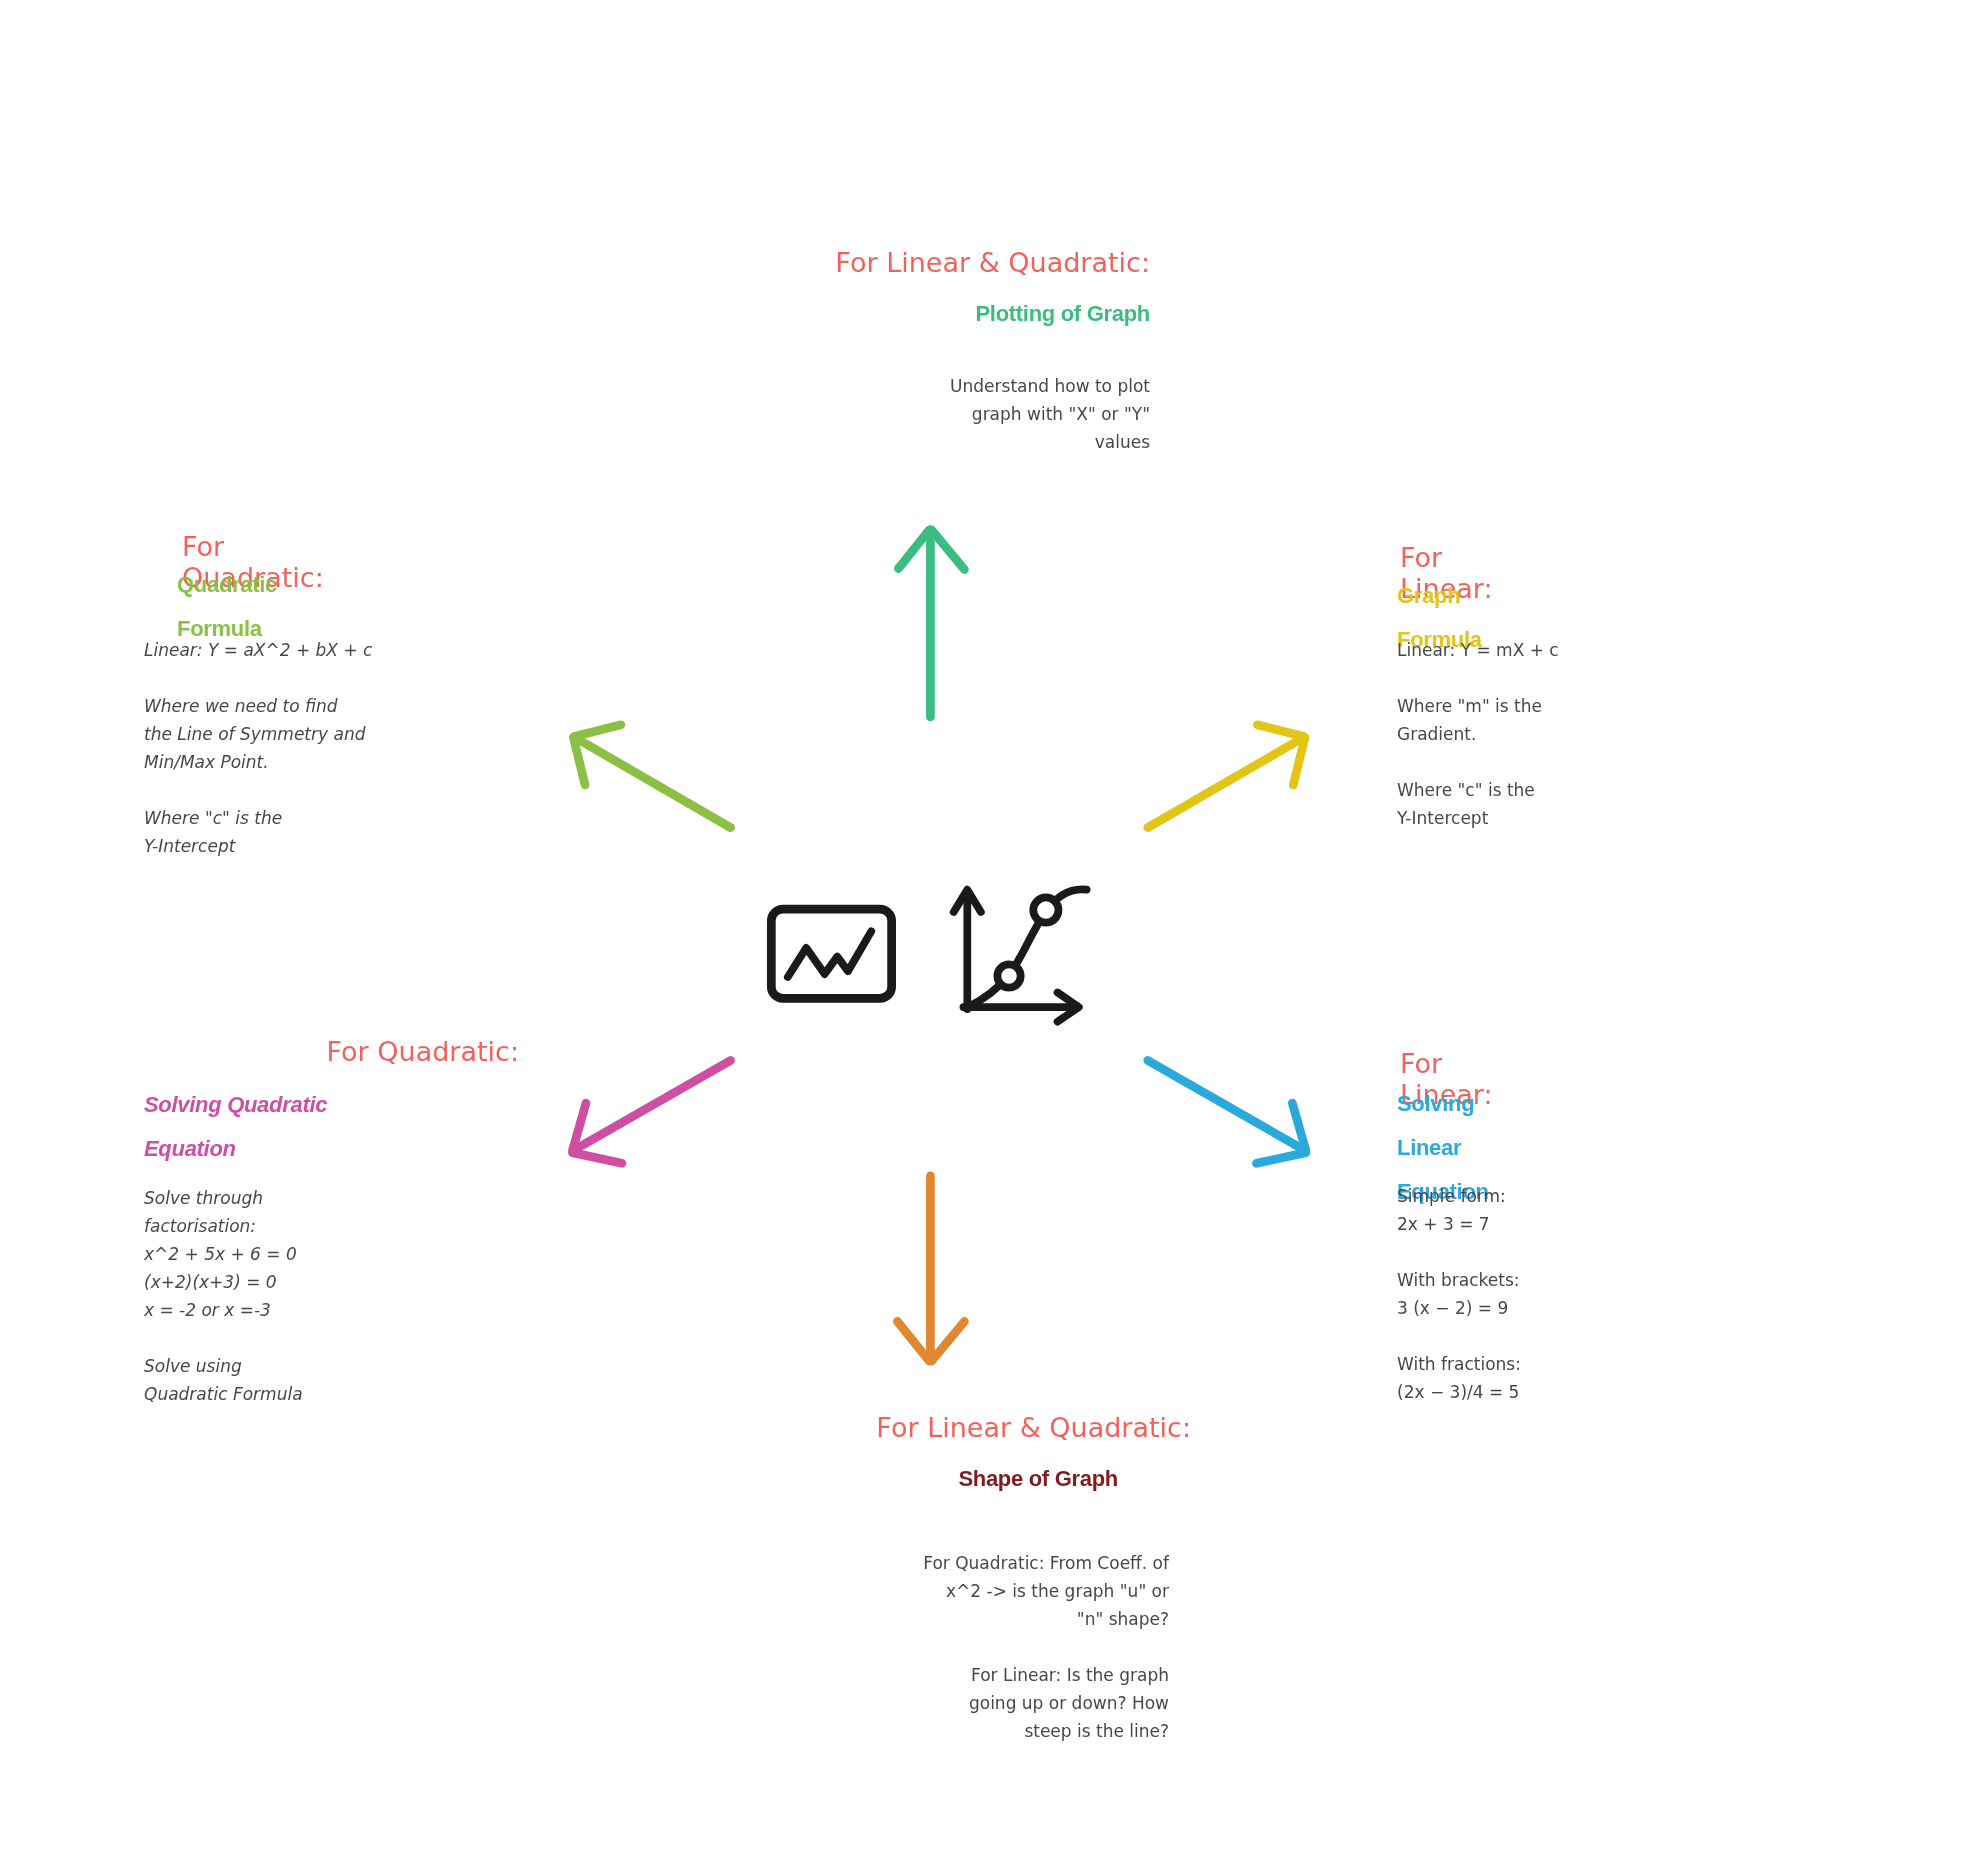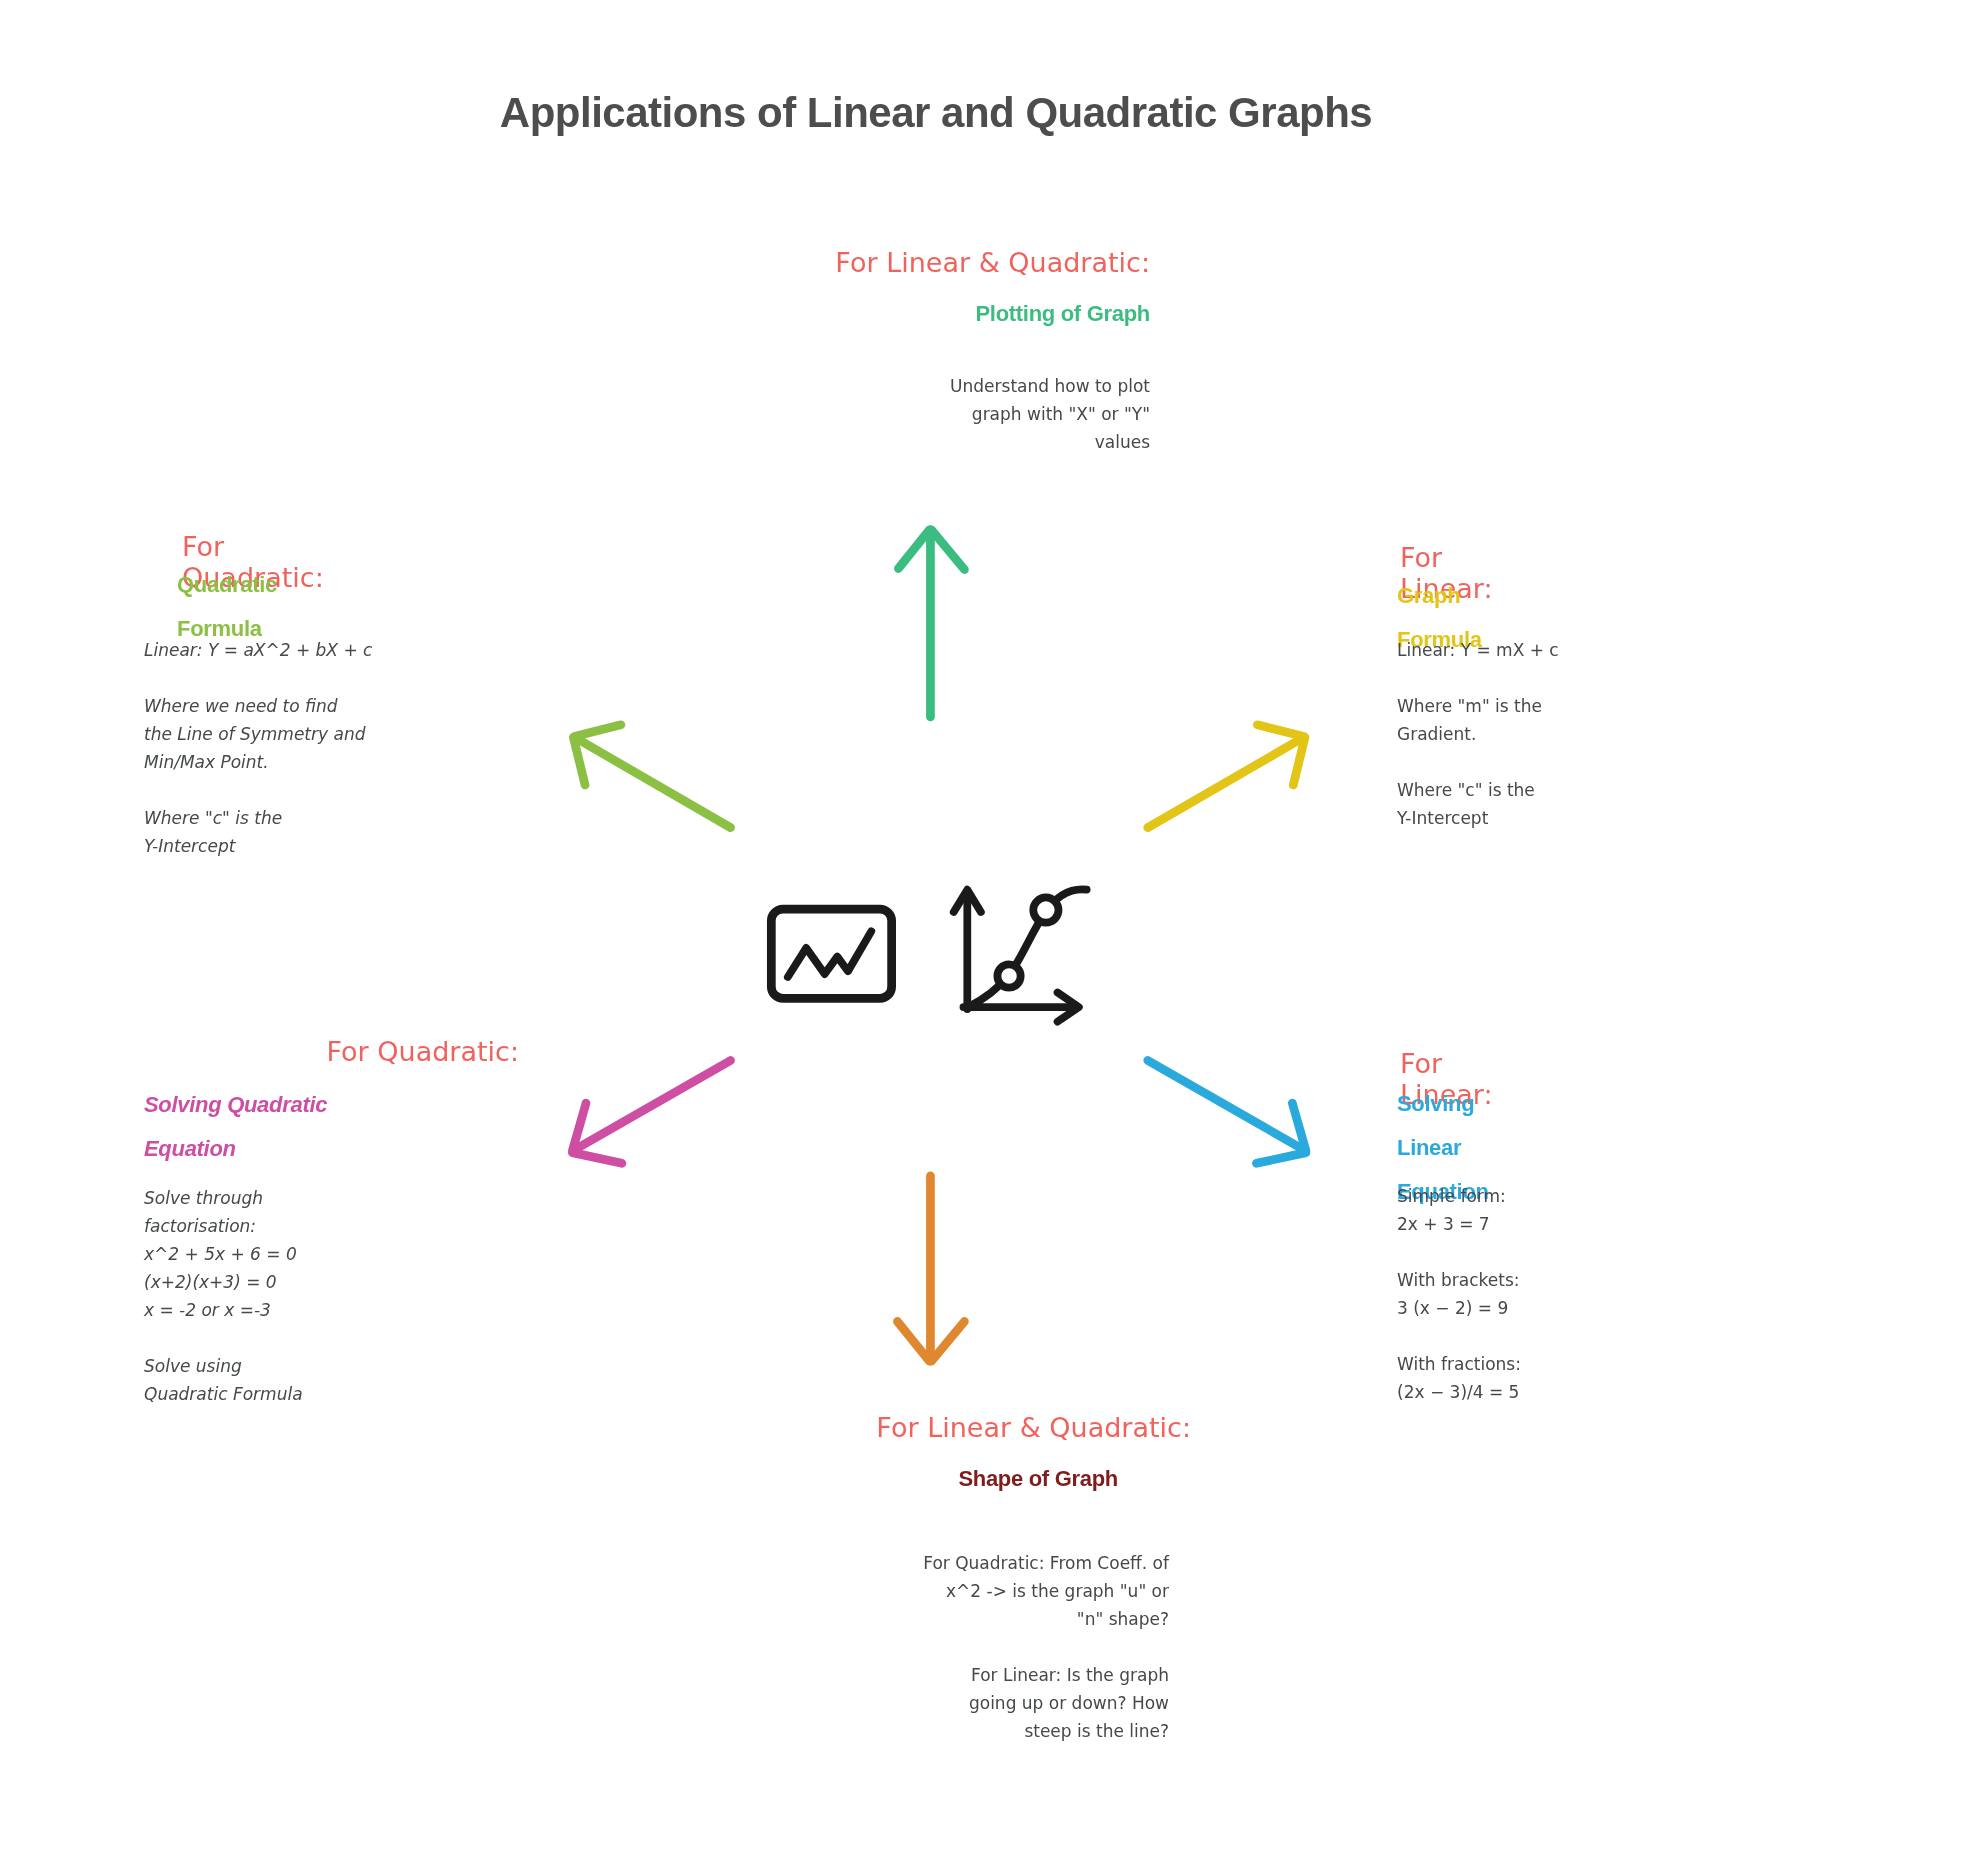--- a/index.html
+++ b/index.html
@@ -52,21 +52,20 @@
     position: absolute;
     left: 0; top: 0;
     width: 1987px; height: 1857px;
   }
 </style>
 </head>
 <body>
 
 <div class="canvas">
 
-  <div class="abs page-title" style="left: 451px; top: 89px; width: 970px; color: rgb(77, 77, 77);">Applications of Linear and Quadratic Graphs</div>
 
   <svg class="diagram-layer" viewBox="0 0 2048 1914">
 
     <g fill="none" stroke-width="9" stroke-linecap="round" stroke="#3BBD82">
       <path d="M959 739 L959 548"></path>
       <path d="M926 586 L958 546"></path>
       <path d="M994 587 L960 546"></path>
     </g>
 
     <g fill="none" stroke-width="9" stroke-linecap="round" stroke="#8CC044">

